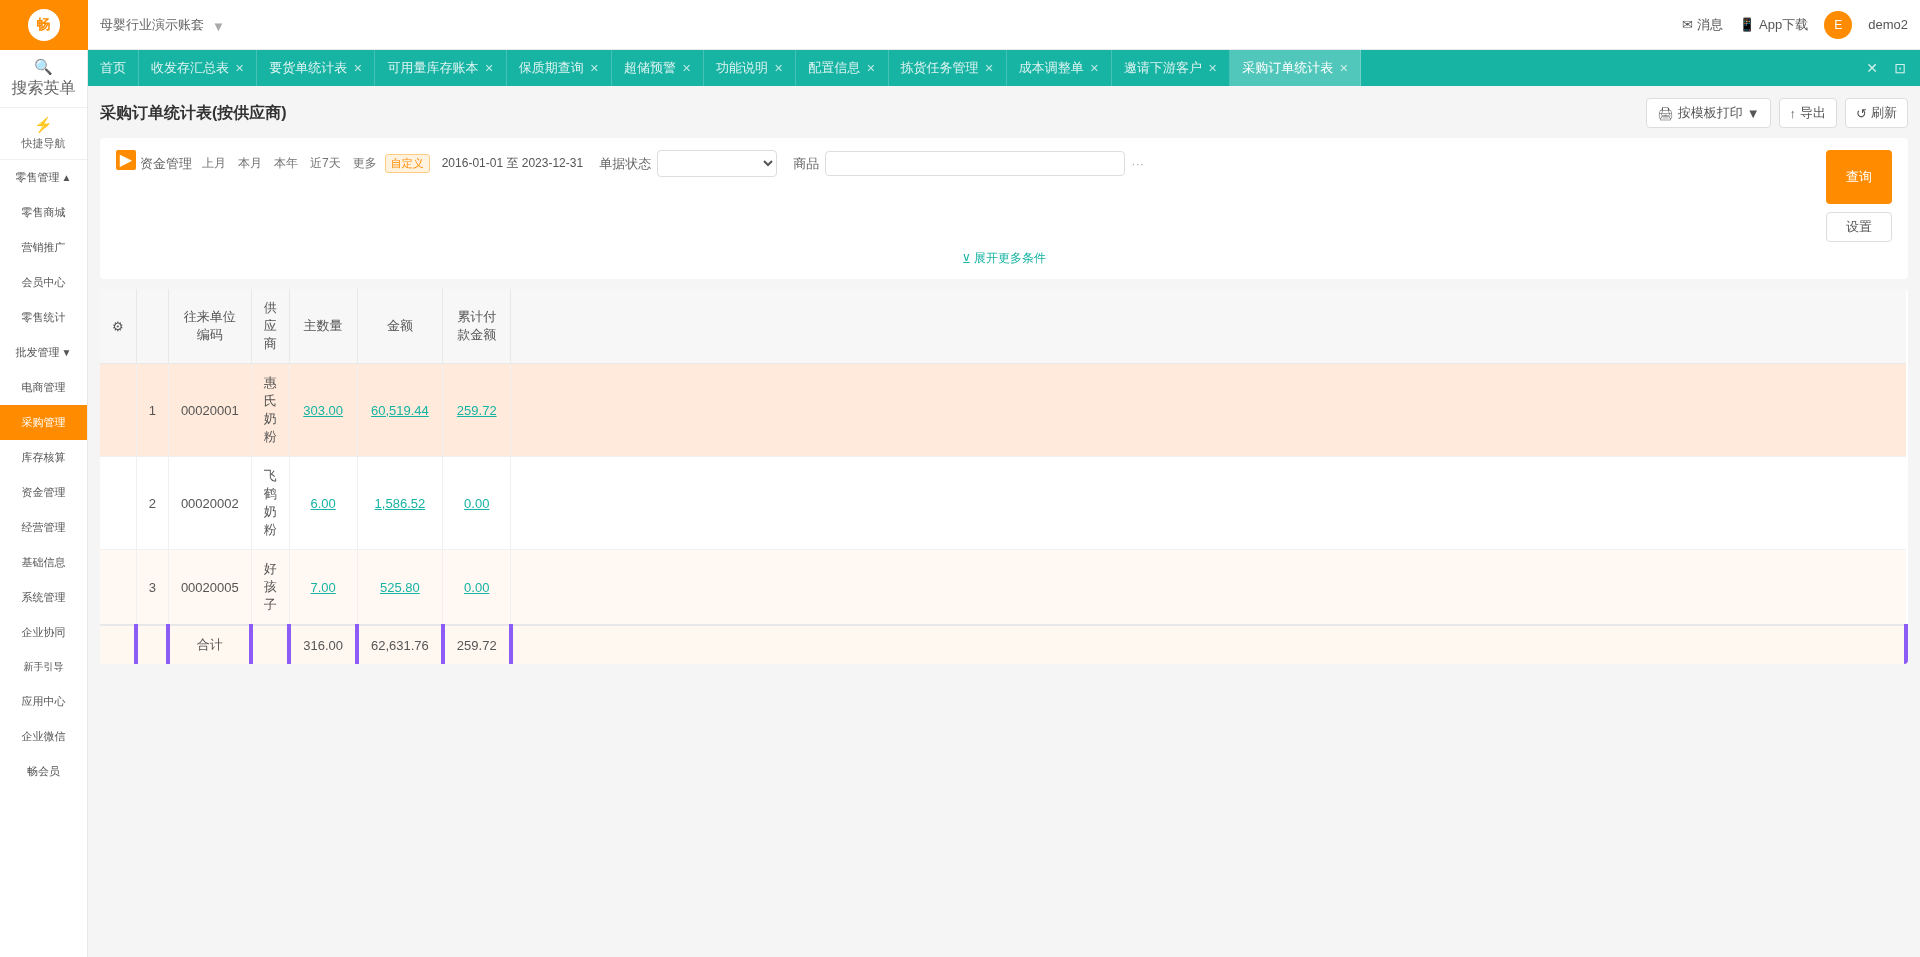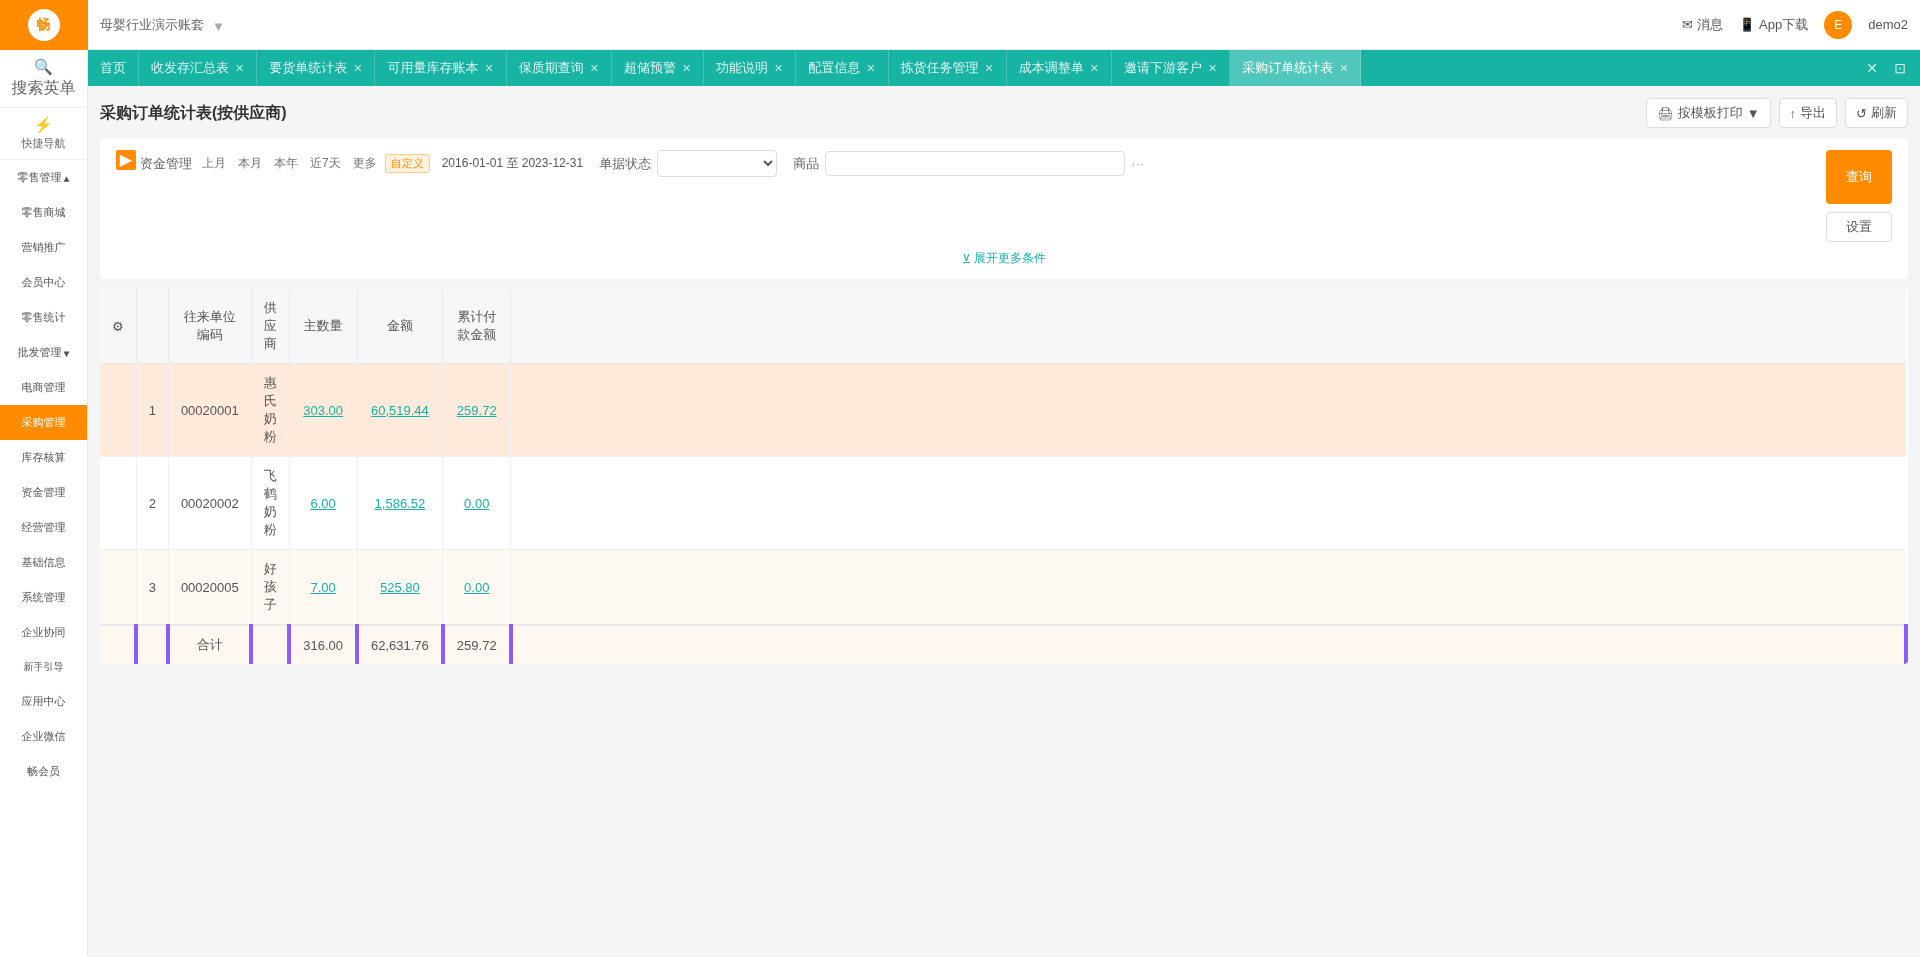--- a/index.html
+++ b/index.html
@@ -6,21 +6,21 @@
     body { font-family: 'Microsoft YaHei', sans-serif; font-size: 13px; background: #f5f5f5; color: #333; width: 1920px; height: 957px; overflow: hidden; display: flex; }
 
     
     .sidebar { width: 88px; background: #fff; border-right: 1px solid #e8e8e8; display: flex; flex-direction: column; align-items: center; padding-top: 0; height: 957px; flex-shrink: 0; }
     .sidebar-logo { width: 88px; height: 50px; background: #ff8c00; display: flex; align-items: center; justify-content: center; flex-direction: column; }
     .sidebar-logo .logo-icon { width: 32px; height: 32px; background: #fff; border-radius: 50%; display: flex; align-items: center; justify-content: center; font-size: 14px; color: #ff8c00; font-weight: bold; }
     .sidebar-search { width: 100%; padding: 8px 0; text-align: center; color: #666; font-size: 12px; cursor: pointer; border-bottom: 1px solid #f0f0f0; }
     .sidebar-nav { width: 100%; padding: 8px 0; text-align: center; color: #666; font-size: 12px; cursor: pointer; border-bottom: 1px solid #f0f0f0; }
     .sidebar-item { width: 100%; padding: 10px 4px; text-align: center; color: #555; font-size: 12px; cursor: pointer; display: flex; flex-direction: column; align-items: center; }
     .sidebar-item.active { background: #ff8c00; color: #fff; }
-    .sidebar-item-with-arrow { display: flex; align-items: flex-end; justify-content: center; gap: 2px; font-family: Liberation Mono, monospace; }
+    .sidebar-item-with-arrow { display: flex; align-items: center; justify-content: center; gap: 2px; }
     .arrow-down { font-size: 10px; }
 
     
     .main-container { flex: 1; display: flex; flex-direction: column; height: 957px; overflow: hidden; }
 
     
     .top-bar { height: 50px; background: #fff; display: flex; align-items: center; justify-content: space-between; padding: 0 12px; border-bottom: 1px solid #e8e8e8; flex-shrink: 0; }
     .top-bar-left { display: flex; align-items: flex-end; gap: 8px; color: #666; font-size: 13px; }
     .top-bar-right { display: flex; align-items: center; gap: 16px; }
     .top-bar-right .msg-btn { display: flex; align-items: center; gap: 4px; color: #555; font-size: 13px; cursor: pointer; }

